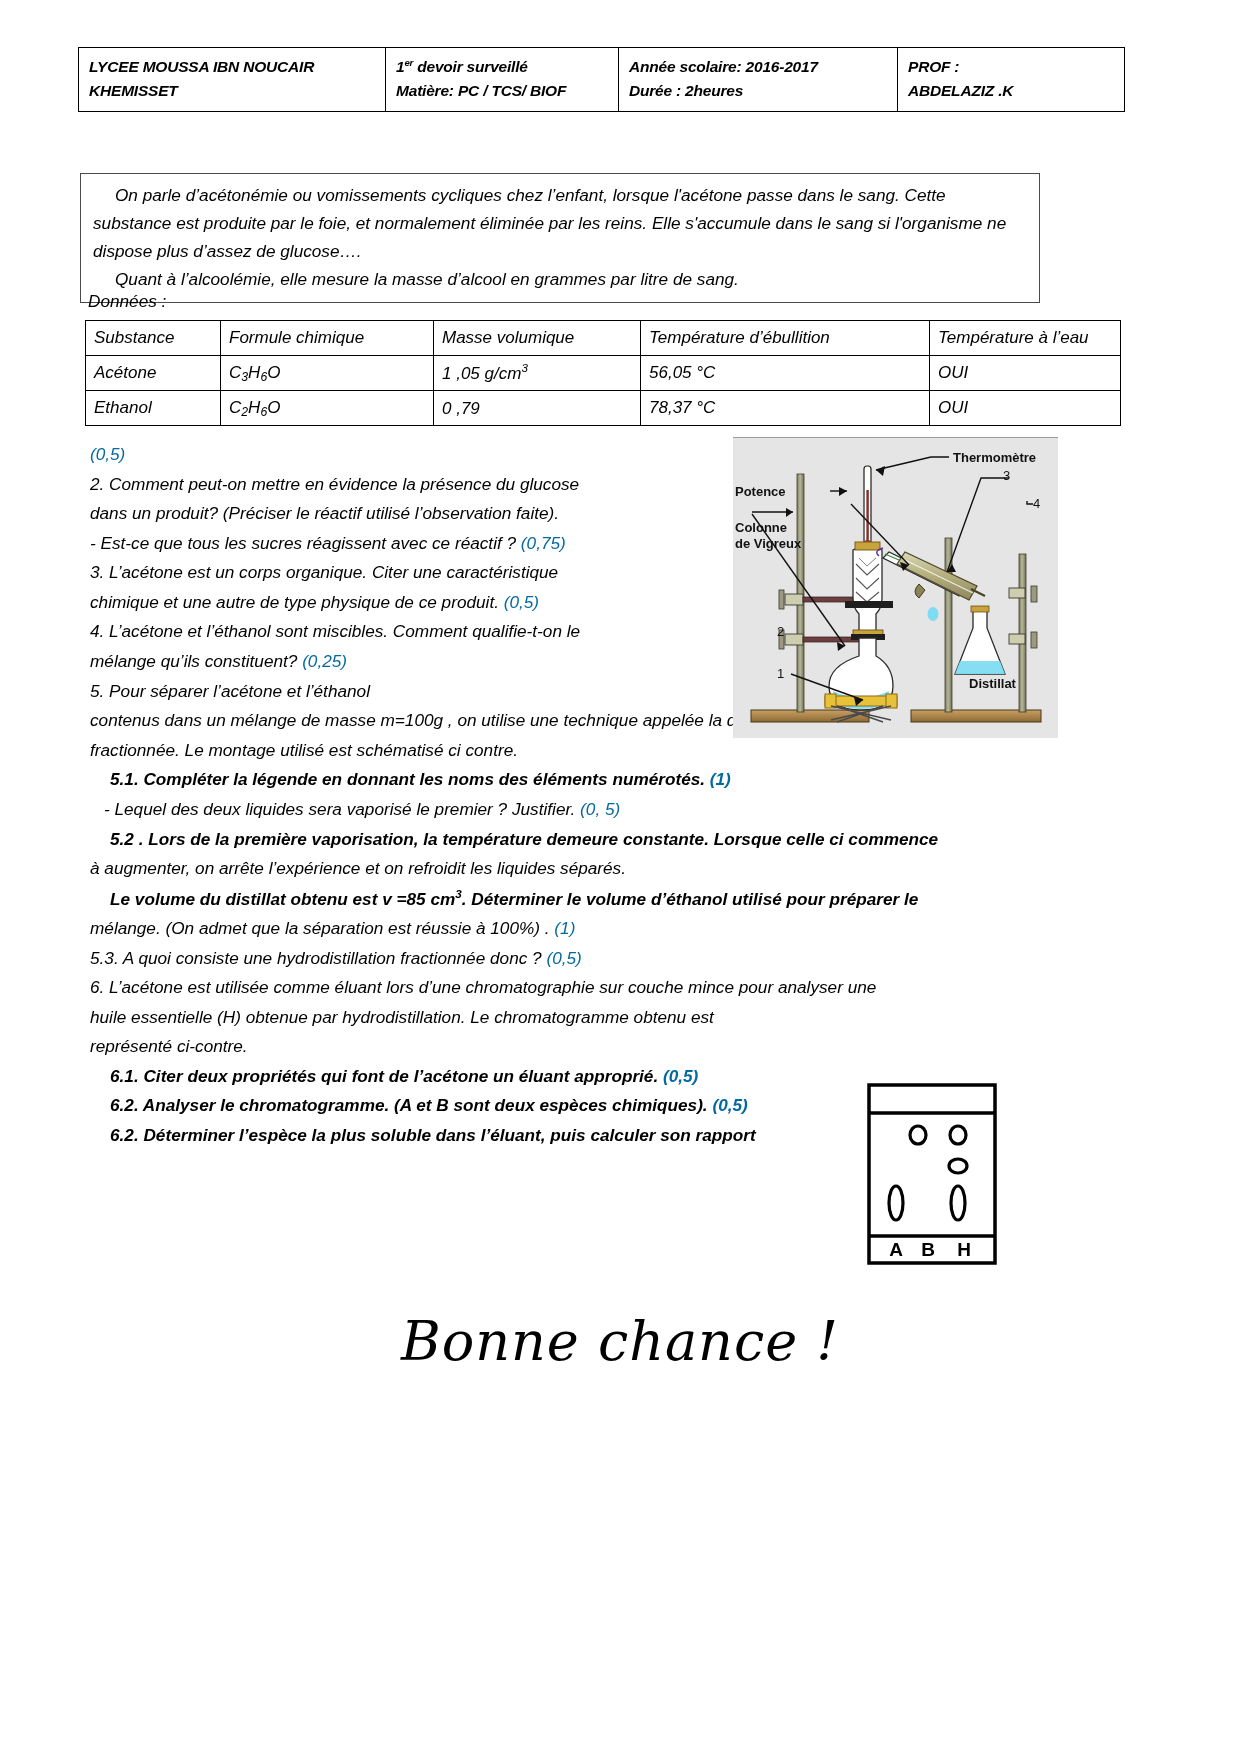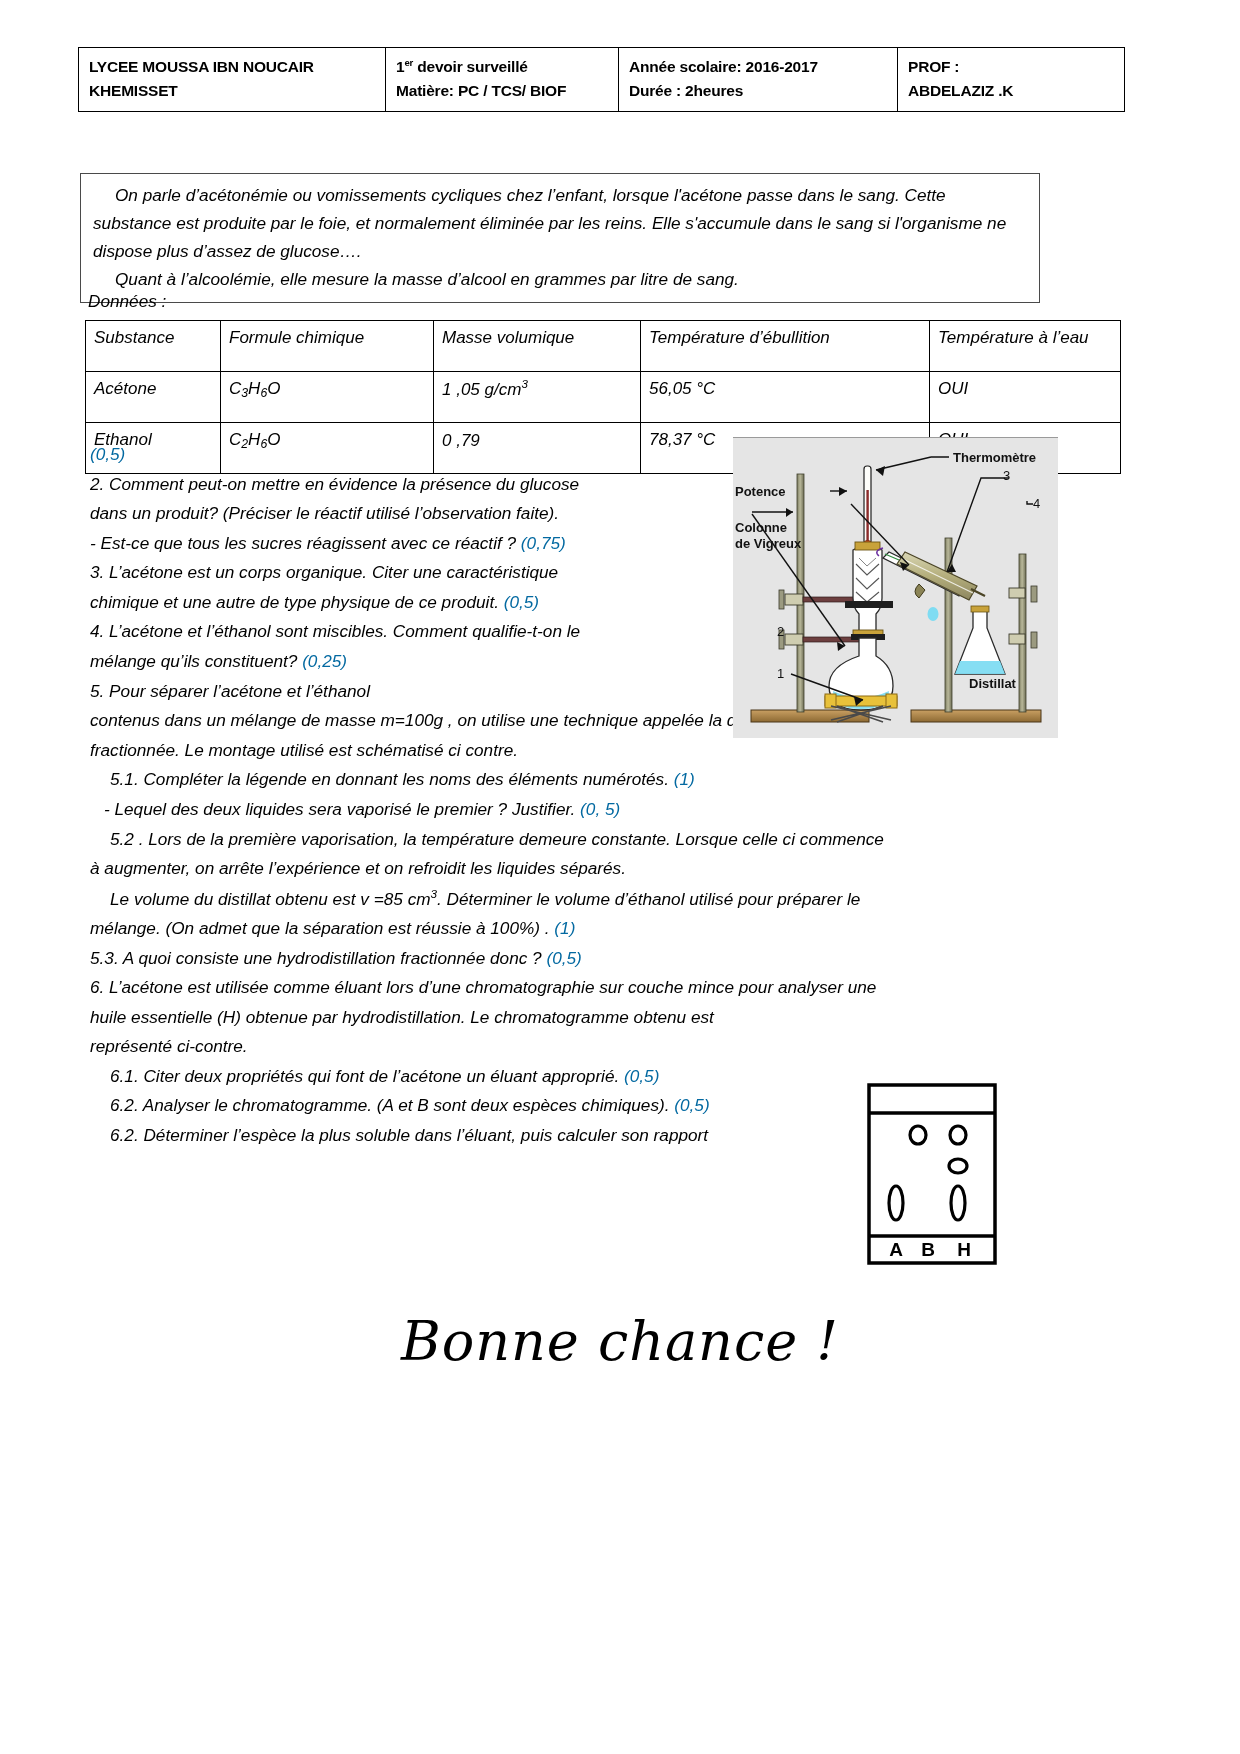--- a/index.html
+++ b/index.html
@@ -23,20 +23,21 @@
   }
 
   
   .header-table {
     position: absolute;
     left: 78px;
     top: 47px;
     width: 962px;
     border-collapse: collapse;
     table-layout: fixed;
+    font-style: italic;
   }
   .header-table td {
     border: 1.6px solid #000;
     padding: 7px 10px 8px 10px;
     vertical-align: top;
     font-weight: bold;
     font-size: 15.5px;
     line-height: 1.55;
     letter-spacing: -0.2px;
   }
@@ -75,21 +76,21 @@
     left: 85px;
     top: 320px;
     width: 950px;
     border-collapse: collapse;
     table-layout: fixed;
     font-style: italic;
     font-size: 17px;
   }
   .data-table td {
     border: 1.3px solid #000;
-    padding: 3px 8px 20px 8px;
+    padding: 3px 8px 4px 8px;
     vertical-align: middle;
     height: 27px;
     white-space: nowrap;
   }
   .data-table sub { font-size: 0.72em; vertical-align: baseline; position: relative; top: 3px; }
   .data-table sup { font-size: 0.68em; vertical-align: super; }
 
   
   .questions {
     position: absolute;
@@ -99,21 +100,21 @@
     font-style: italic;
     font-size: 17.2px;
     line-height: 1.72;
   }
   .q-line { margin: 0; }
   .q-narrow { width: 620px; }
   .q-wide { width: 1055px; }
   .pts { color: #0369a1; }
   sup.ex { font-size: 0.68em; vertical-align: super; }
   .lead-sm { padding-left: 14px; }
-  .lead-md { padding-left: 20px; }
+  .lead-md { padding-left: 20px; font-weight: bold; }
 
   
   .distill-fig {
     position: absolute;
     left: 733px;
     top: 437px;
     width: 325px;
     height: 300px;
     border-top: 1.2px solid #9a9a9a;
     background: #e5e5e5;

